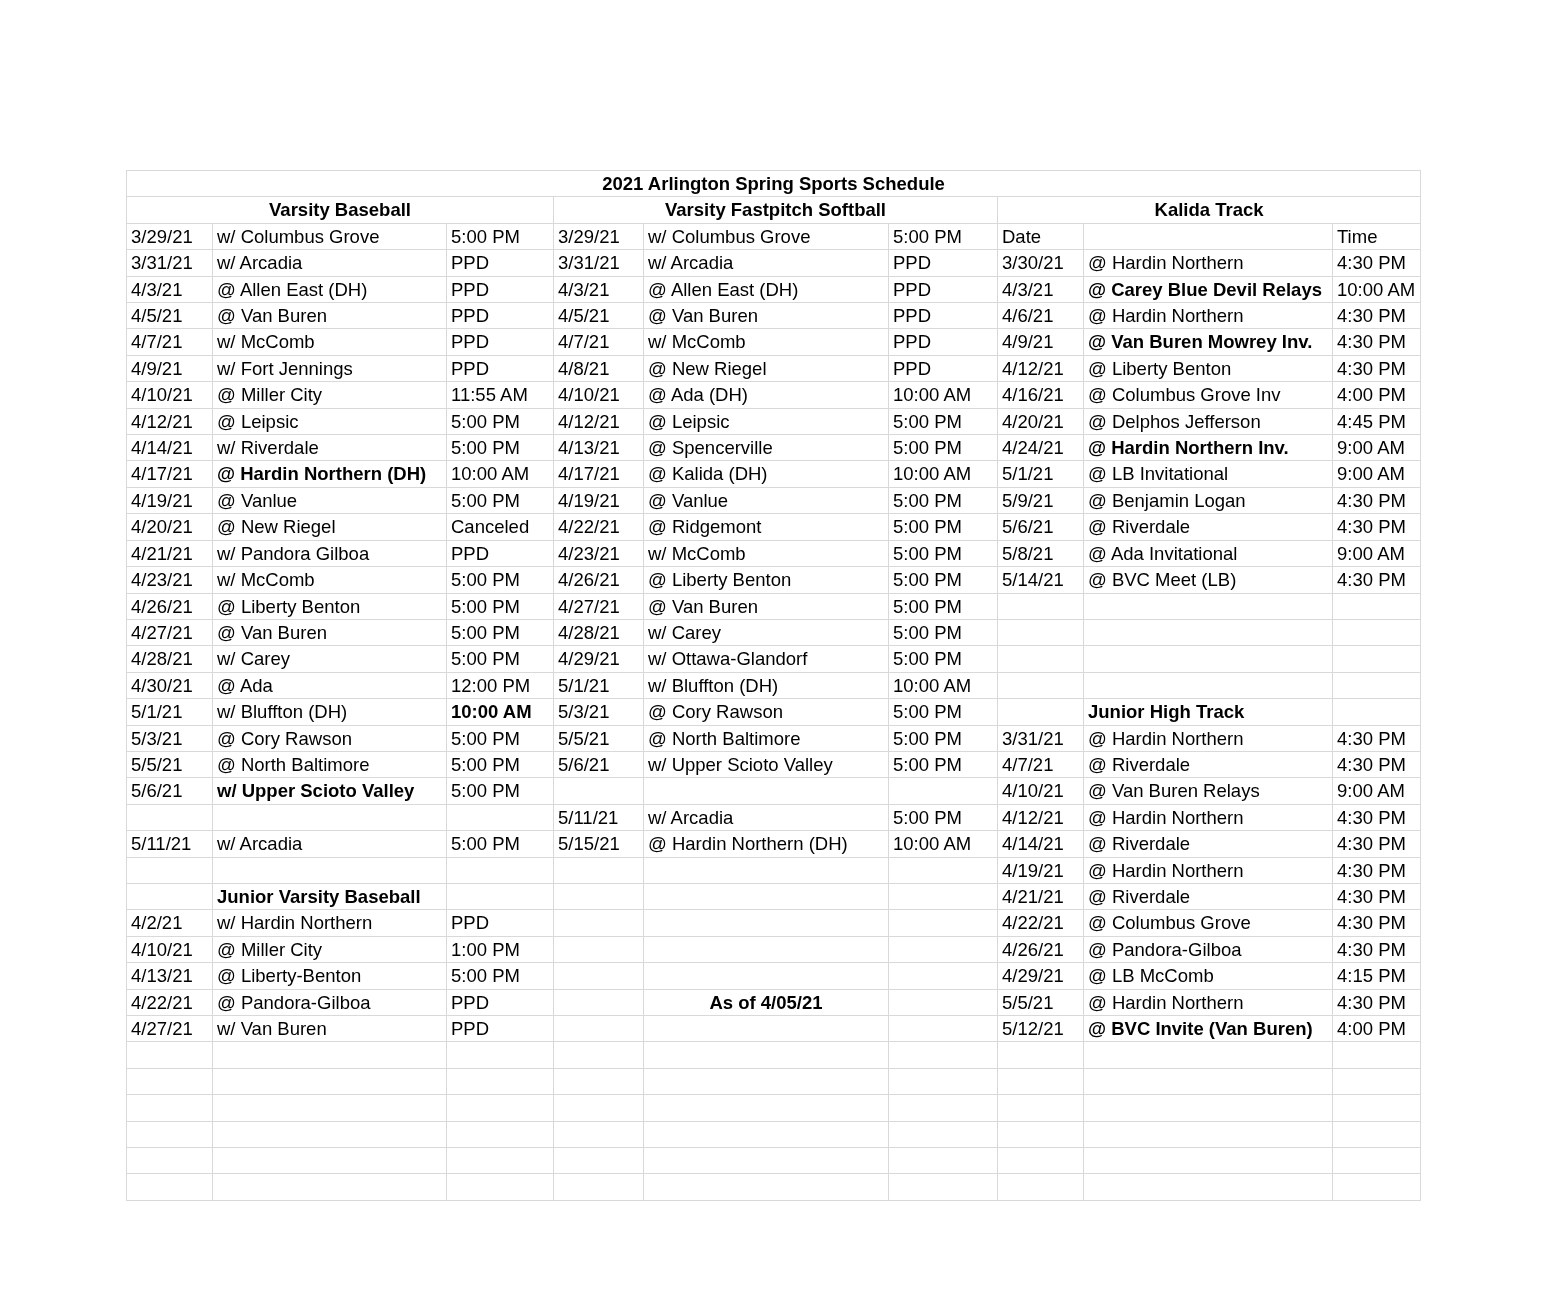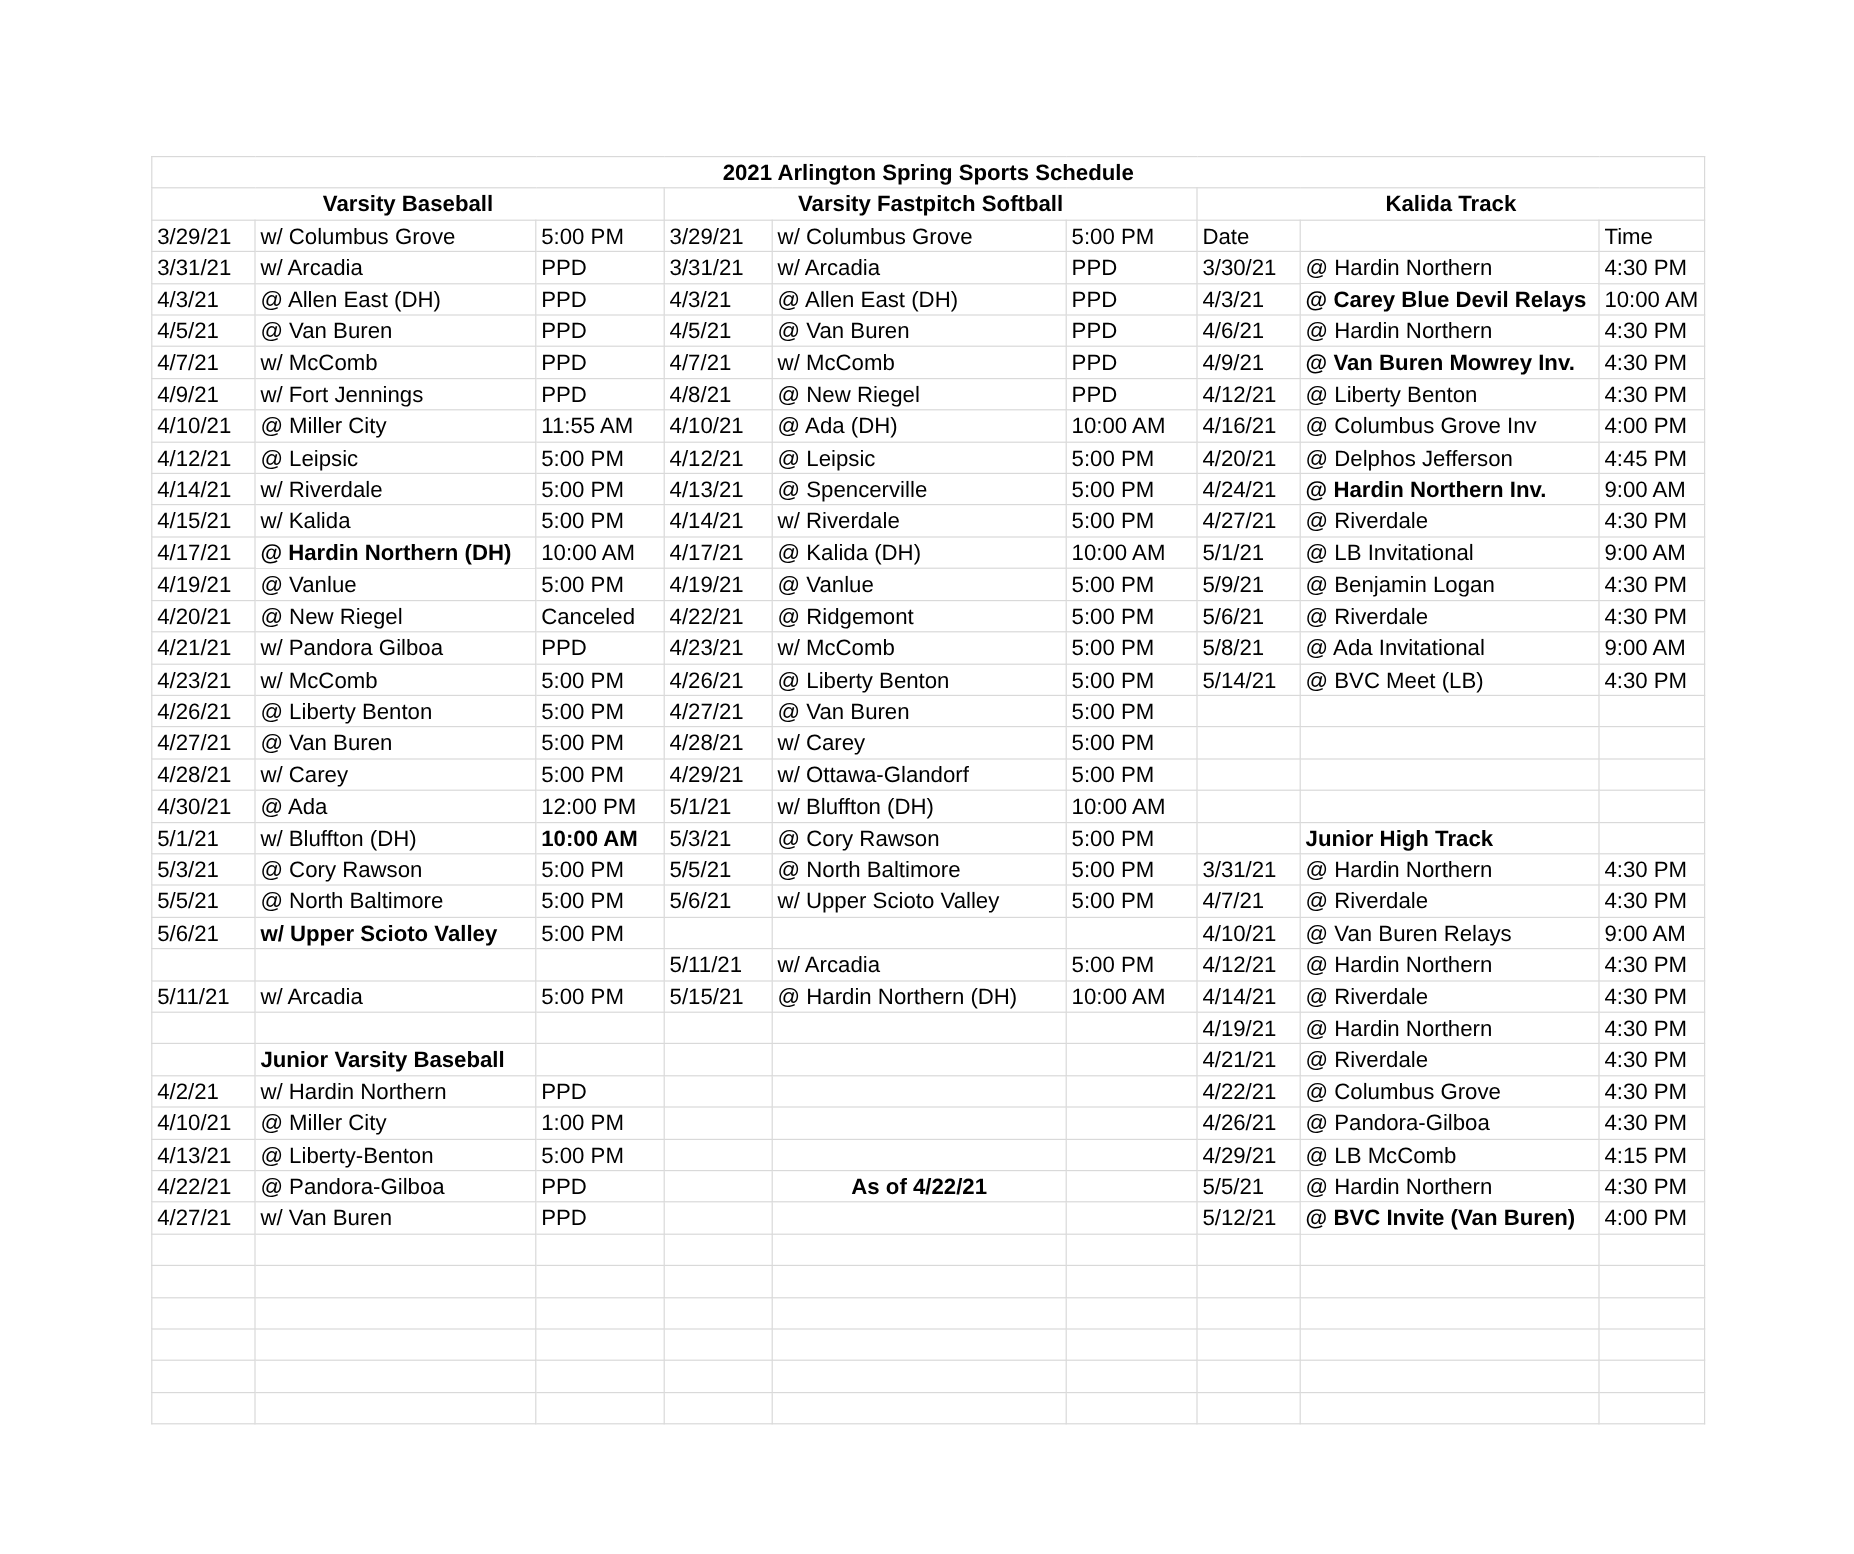--- a/index.html
+++ b/index.html
@@ -18,20 +18,21 @@
   #sheet {
     position: absolute;
     left: 126px;
     top: 130px;
     width: 1294px;
   }
   table.grid {
     border-collapse: collapse;
     table-layout: fixed;
     width: 1294px;
+    margin-top: 40px;
   }
   table.grid td {
     border: 1px solid #d9d9d9;
     height: 25.4px;
     padding: 0 4px;
     font-size: 18.5px;
     line-height: 25.4px;
     white-space: nowrap;
     overflow: hidden;
     vertical-align: middle;
@@ -196,31 +197,20 @@
           <td>w/ Riverdale</td>
           <td>5:00 PM</td>
           <td>4/13/21</td>
           <td>@ Spencerville</td>
           <td>5:00 PM</td>
           <td>4/24/21</td>
           <td class="overflowy">@ Hardin Northern Inv.</td>
           <td>9:00 AM</td>
         </tr>
         <tr>
-          <td>4/15/21</td>
-          <td>w/ Kalida</td>
-          <td>5:00 PM</td>
-          <td>4/14/21</td>
-          <td>w/ Riverdale</td>
-          <td>5:00 PM</td>
-          <td>4/27/21</td>
-          <td>@ Riverdale</td>
-          <td>4:30 PM</td>
-        </tr>
-        <tr>
           <td>4/17/21</td>
           <td class="overflowy">@ Hardin Northern (DH)</td>
           <td>10:00 AM</td>
           <td>4/17/21</td>
           <td>@ Kalida (DH)</td>
           <td>10:00 AM</td>
           <td>5/1/21</td>
           <td>@ LB Invitational</td>
           <td>9:00 AM</td>
         </tr>
@@ -431,21 +421,21 @@
           <td></td>
           <td>4/29/21</td>
           <td>@ LB McComb</td>
           <td>4:15 PM</td>
         </tr>
         <tr>
           <td>4/22/21</td>
           <td>@ Pandora-Gilboa</td>
           <td>PPD</td>
           <td></td>
-          <td class="asof">As of 4/22/21</td>
+          <td class="asof">As of 4/05/21</td>
           <td></td>
           <td>5/5/21</td>
           <td>@ Hardin Northern</td>
           <td>4:30 PM</td>
         </tr>
         <tr>
           <td>4/27/21</td>
           <td>w/ Van Buren</td>
           <td>PPD</td>
           <td></td>

